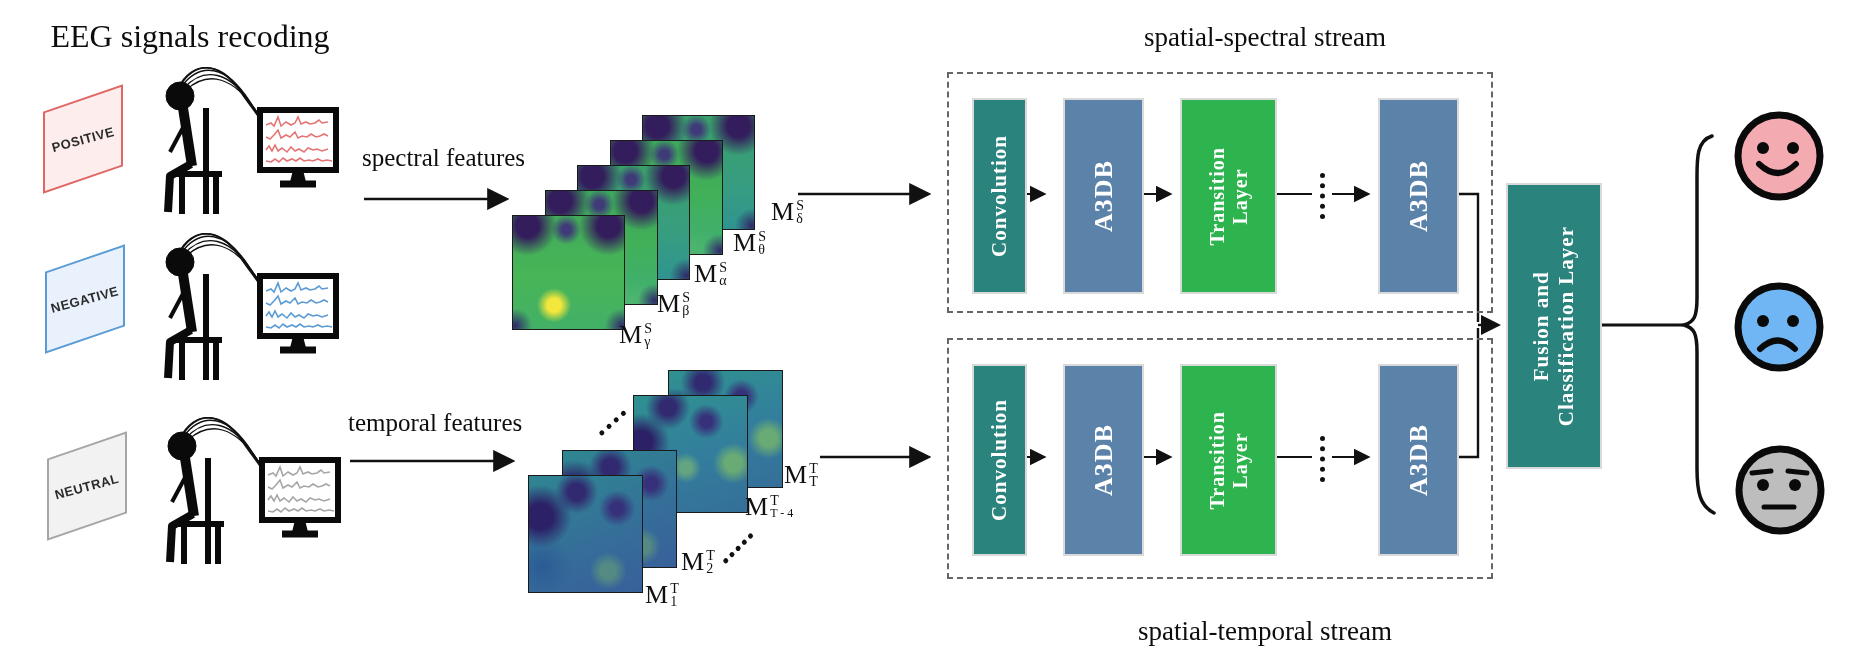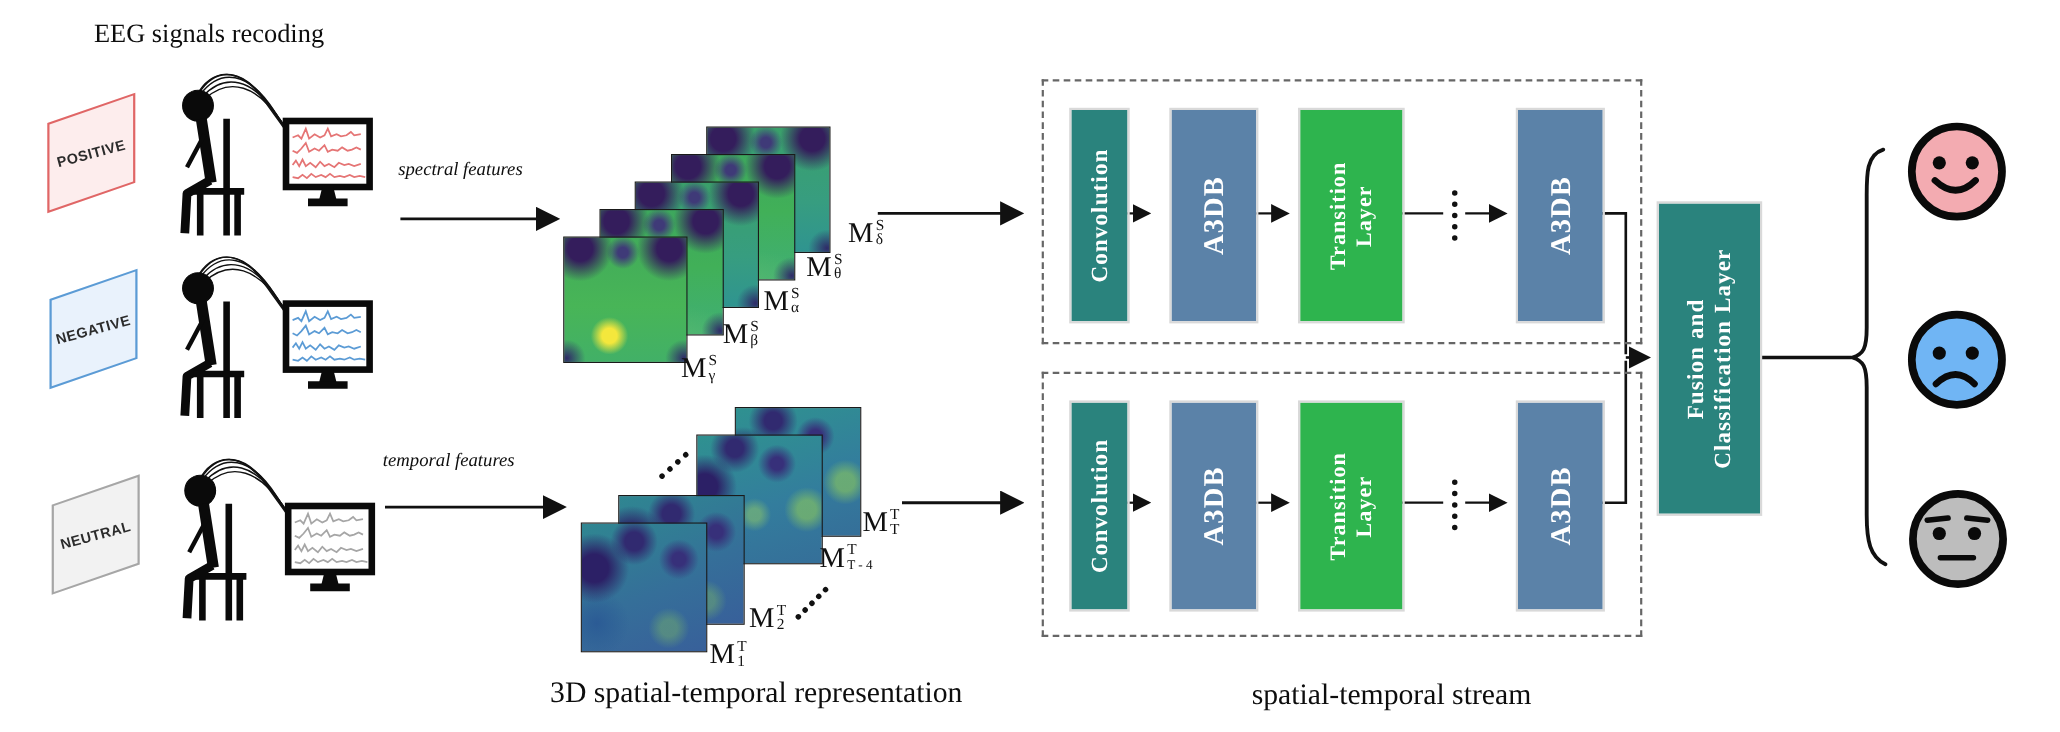--- a/index.html
+++ b/index.html
@@ -1,20 +1,20 @@
 <!DOCTYPE html>
 <html><head>
 <meta charset="utf-8">
 <style>
   html,body{margin:0;padding:0;background:#ffffff;}
   .canvas{position:relative;width:1873px;height:665px;background:#fff;overflow:hidden;
           font-family:"Liberation Serif",serif;color:#111;}
   .abs{position:absolute;}
   .title{font-size:27px;text-align:center;color:#0d0d0d;}
-  .feat{font-size:17px;color:#0d0d0d;font-style:italic;}
+  .feat{font-size:25px;color:#0d0d0d;}
 
   
   .card{position:absolute;width:76px;height:78px;border:2px solid;transform:skewY(-19deg);
         display:flex;align-items:center;justify-content:center;}
   .card-positive{border-color:#e06666;background:#fdeded;}
   .card-negative{border-color:#5b9bd5;background:#e9f2fc;}
   .card-neutral{border-color:#a6a6a6;background:#f2f2f2;}
   .card span{transform:skewY(19deg) rotate(-15deg);font-family:"Liberation Sans",sans-serif;
              font-size:13px;font-weight:bold;color:#2b2b2b;letter-spacing:.5px;}
 
@@ -120,22 +120,22 @@
     <path d="M1274,457 H1312" stroke="#111" stroke-width="2"></path>
     <path d="M1332,457 H1368" stroke="#111" stroke-width="2" marker-end="url(#arr)"></path>
 
     <path d="M1456,194 H1478 V322" stroke="#111" stroke-width="2.4" fill="none"></path>
     <path d="M1456,457 H1478 V328" stroke="#111" stroke-width="2.4" fill="none"></path>
     <path d="M1478,325 H1498" stroke="#111" stroke-width="2.4" marker-end="url(#arr)"></path>
     <path d="M1601,325 H1683" stroke="#111" stroke-width="3" fill="none"></path>
     <path fill="none" stroke="#111" stroke-width="3.5" stroke-linecap="round" d="M1712,136 C1696,141 1697,160 1697,182 L1697,298 C1697,317 1694,322 1684,325 C1694,328 1697,333 1697,352 L1697,468 C1697,492 1700,506 1714,513"></path>
   </svg>
 
-  <div class="abs title" style="left:40px;top:18px;width:300px;font-size:24px;">EEG signals recoding</div>
-  <div class="abs title" style="left:450px;top:614px;width:475px;">3D spatial-temporal representation</div>
+  <div class="abs title" style="left:40px;top:18px;width:300px;font-size:32px;">EEG signals recoding</div>
+  <div class="abs title" style="left:1110px;top:22px;width:310px;">spatial-spectral stream</div>
   <div class="abs title" style="left:1105px;top:616px;width:320px;">spatial-temporal stream</div>
 
   <div class="card card-positive" style="left:43px;top:98px;">
     <span>POSITIVE</span>
   </div>
   <div class="card card-negative" style="left:45px;top:258px;">
     <span>NEGATIVE</span>
   </div>
   <div class="card card-neutral" style="left:47px;top:445px;">
     <span>NEUTRAL</span>

